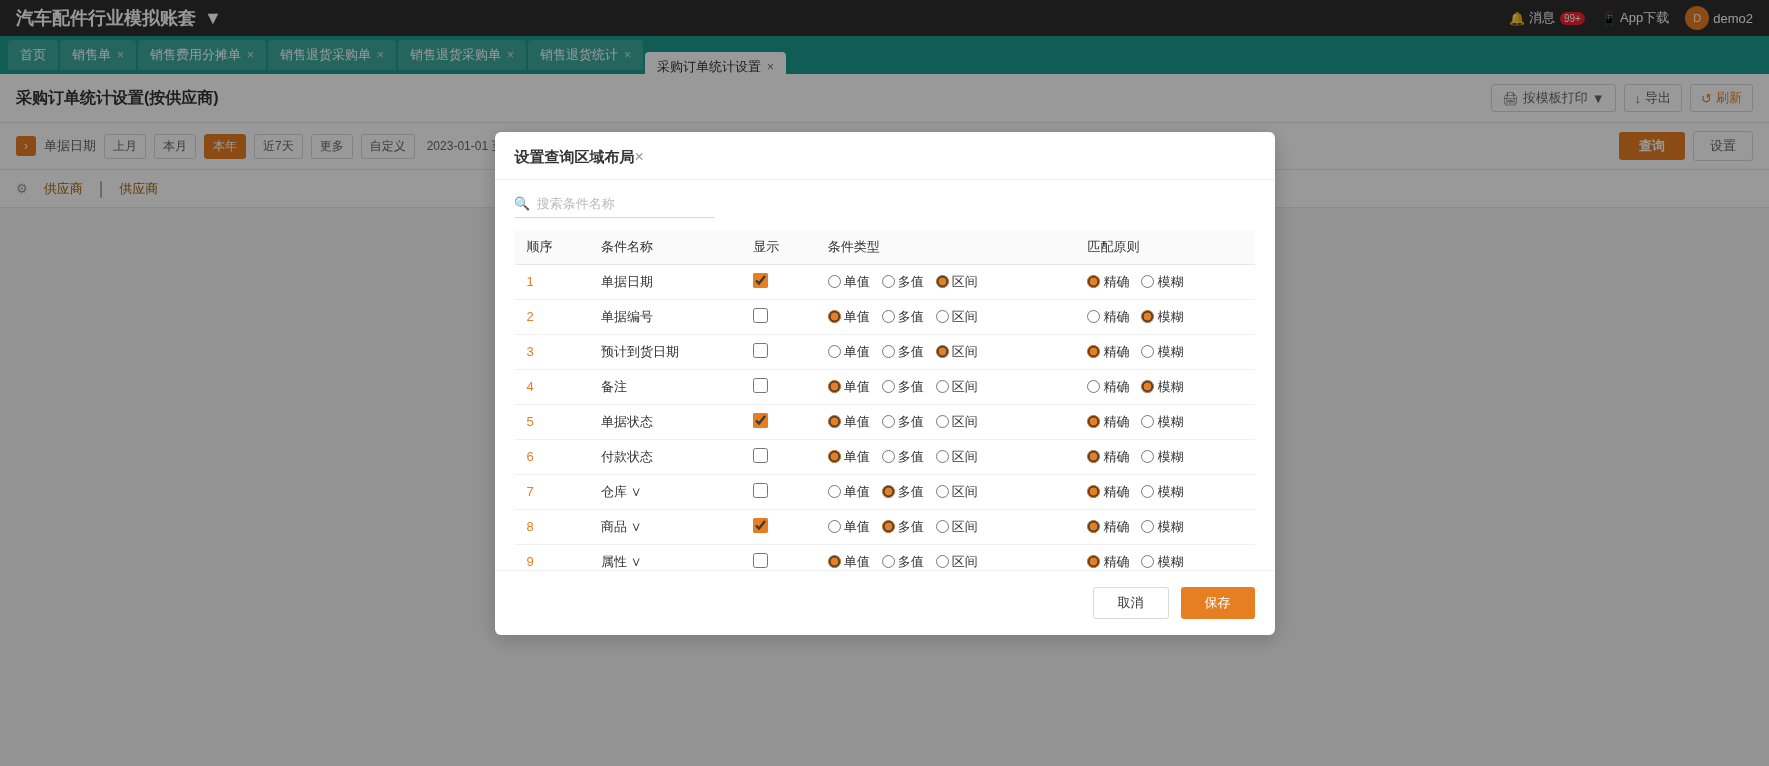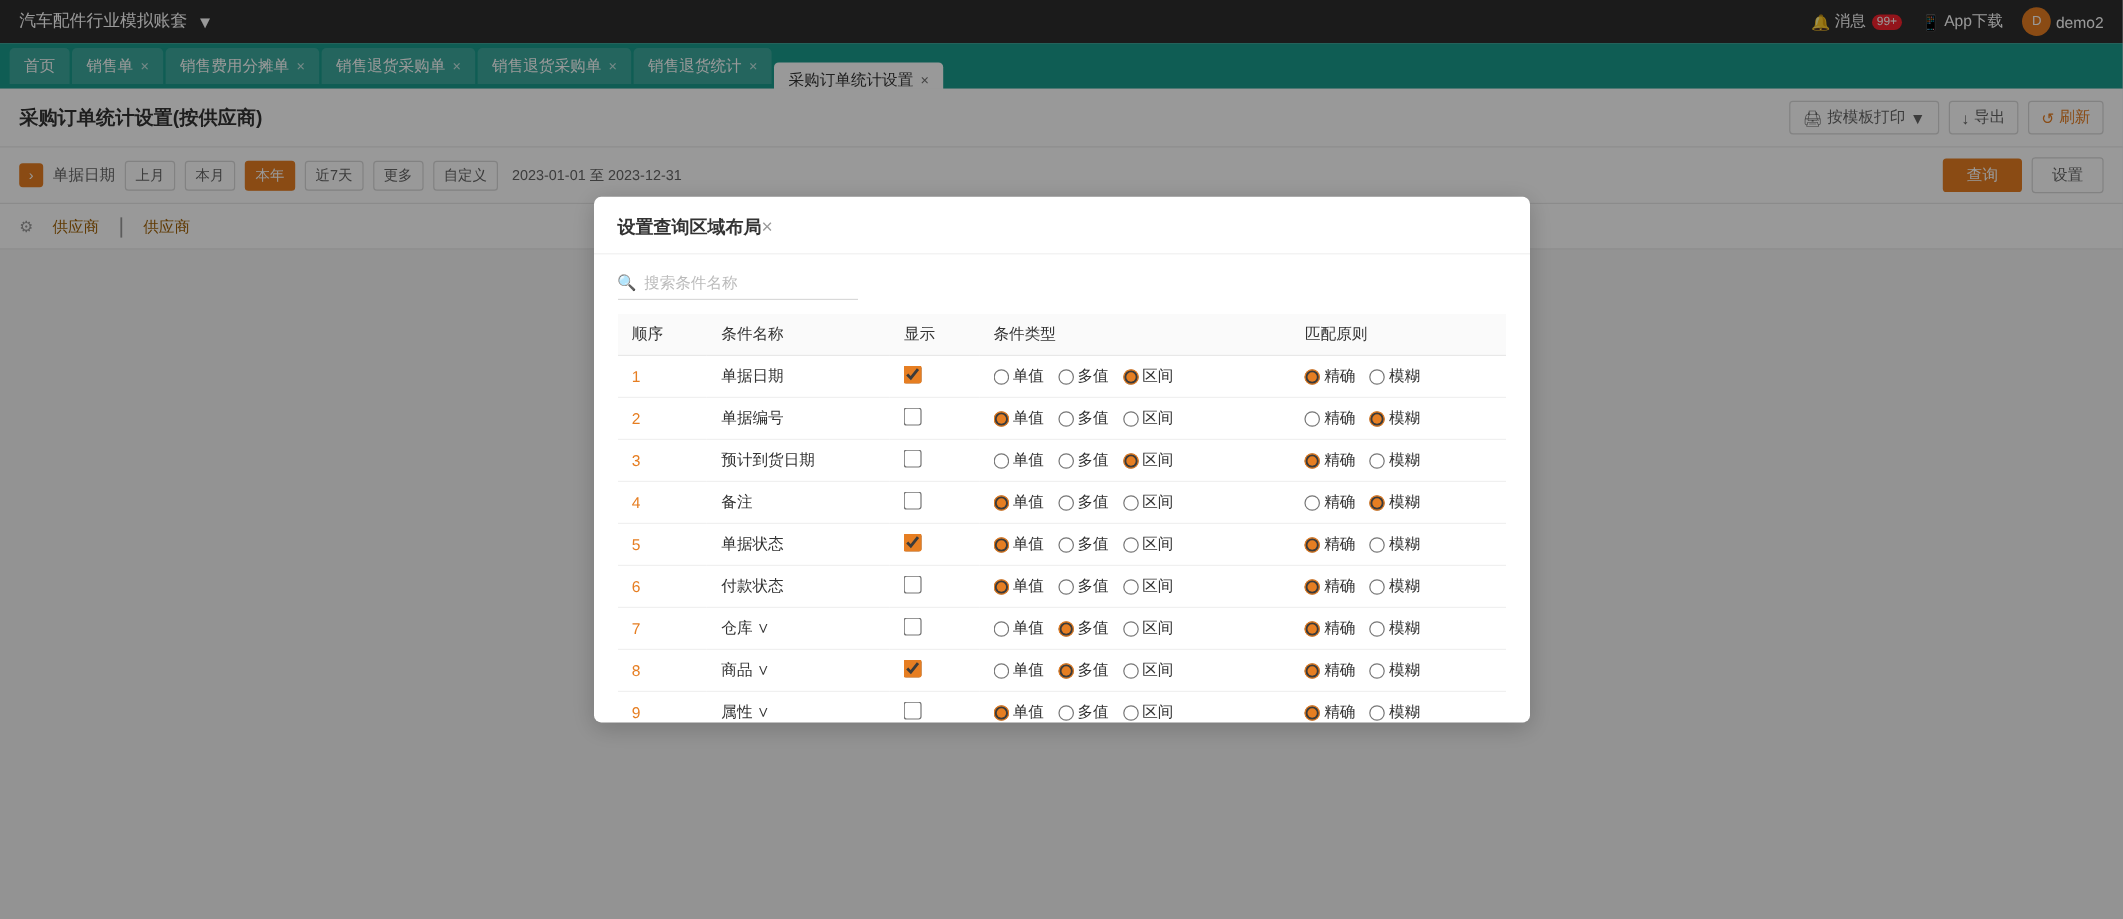--- a/index.html
+++ b/index.html
@@ -8,21 +8,21 @@
     
     .top-bar {
       background: #2d2d2d;
       height: 36px;
       display: flex;
       align-items: center;
       justify-content: space-between;
       padding: 0 16px;
       color: #fff;
     }
-    .top-bar-left { display: flex; align-items: center; gap: 8px; font-size: 14px; }
+    .top-bar-left { display: flex; align-items: center; gap: 8px; font-size: 18px; font-weight: bold; }
     .top-bar-right { display: flex; align-items: center; gap: 16px; font-size: 13px; }
     .top-bar-right .badge {
       background: #f5222d; color: #fff; border-radius: 8px;
       font-size: 10px; padding: 1px 4px; margin-left: 2px;
     }
 
     
     .tab-bar {
       background: #1a9b8c;
       height: 38px;
@@ -100,20 +100,21 @@
       border: 1px solid #d9d9d9; background: #fff;
       padding: 3px 8px; border-radius: 3px; cursor: pointer; font-size: 12px;
       color: #666;
     }
     .date-btn.active { background: #e67e22; color: #fff; border-color: #e67e22; }
     .date-range { color: #666; font-size: 12px; margin-left: 4px; }
     .btn-query {
       background: #e67e22; color: #fff; border: none;
       padding: 5px 20px; border-radius: 3px; cursor: pointer; font-size: 13px;
       margin-left: auto;
+      font-weight: bold;
     }
     .btn-settings {
       border: 1px solid #d9d9d9; background: #fff;
       padding: 5px 16px; border-radius: 3px; cursor: pointer; font-size: 13px; color: #666;
     }
 
     
     .table-header-area {
       background: #fff;
       padding: 8px 16px;
@@ -679,16 +680,20 @@
                         <span>模糊</span>
                       </label>
                     </div>
                   </td>
                 </tr>
               </tbody>
           </table>
         </div>
       </div>
 
+      <div class="modal-footer">
+        <button class="btn-cancel">取消</button>
+        <button class="btn-save">保存</button>
+      </div>
     </div>
   </div>
 
 </div>
 
 </body></html>

